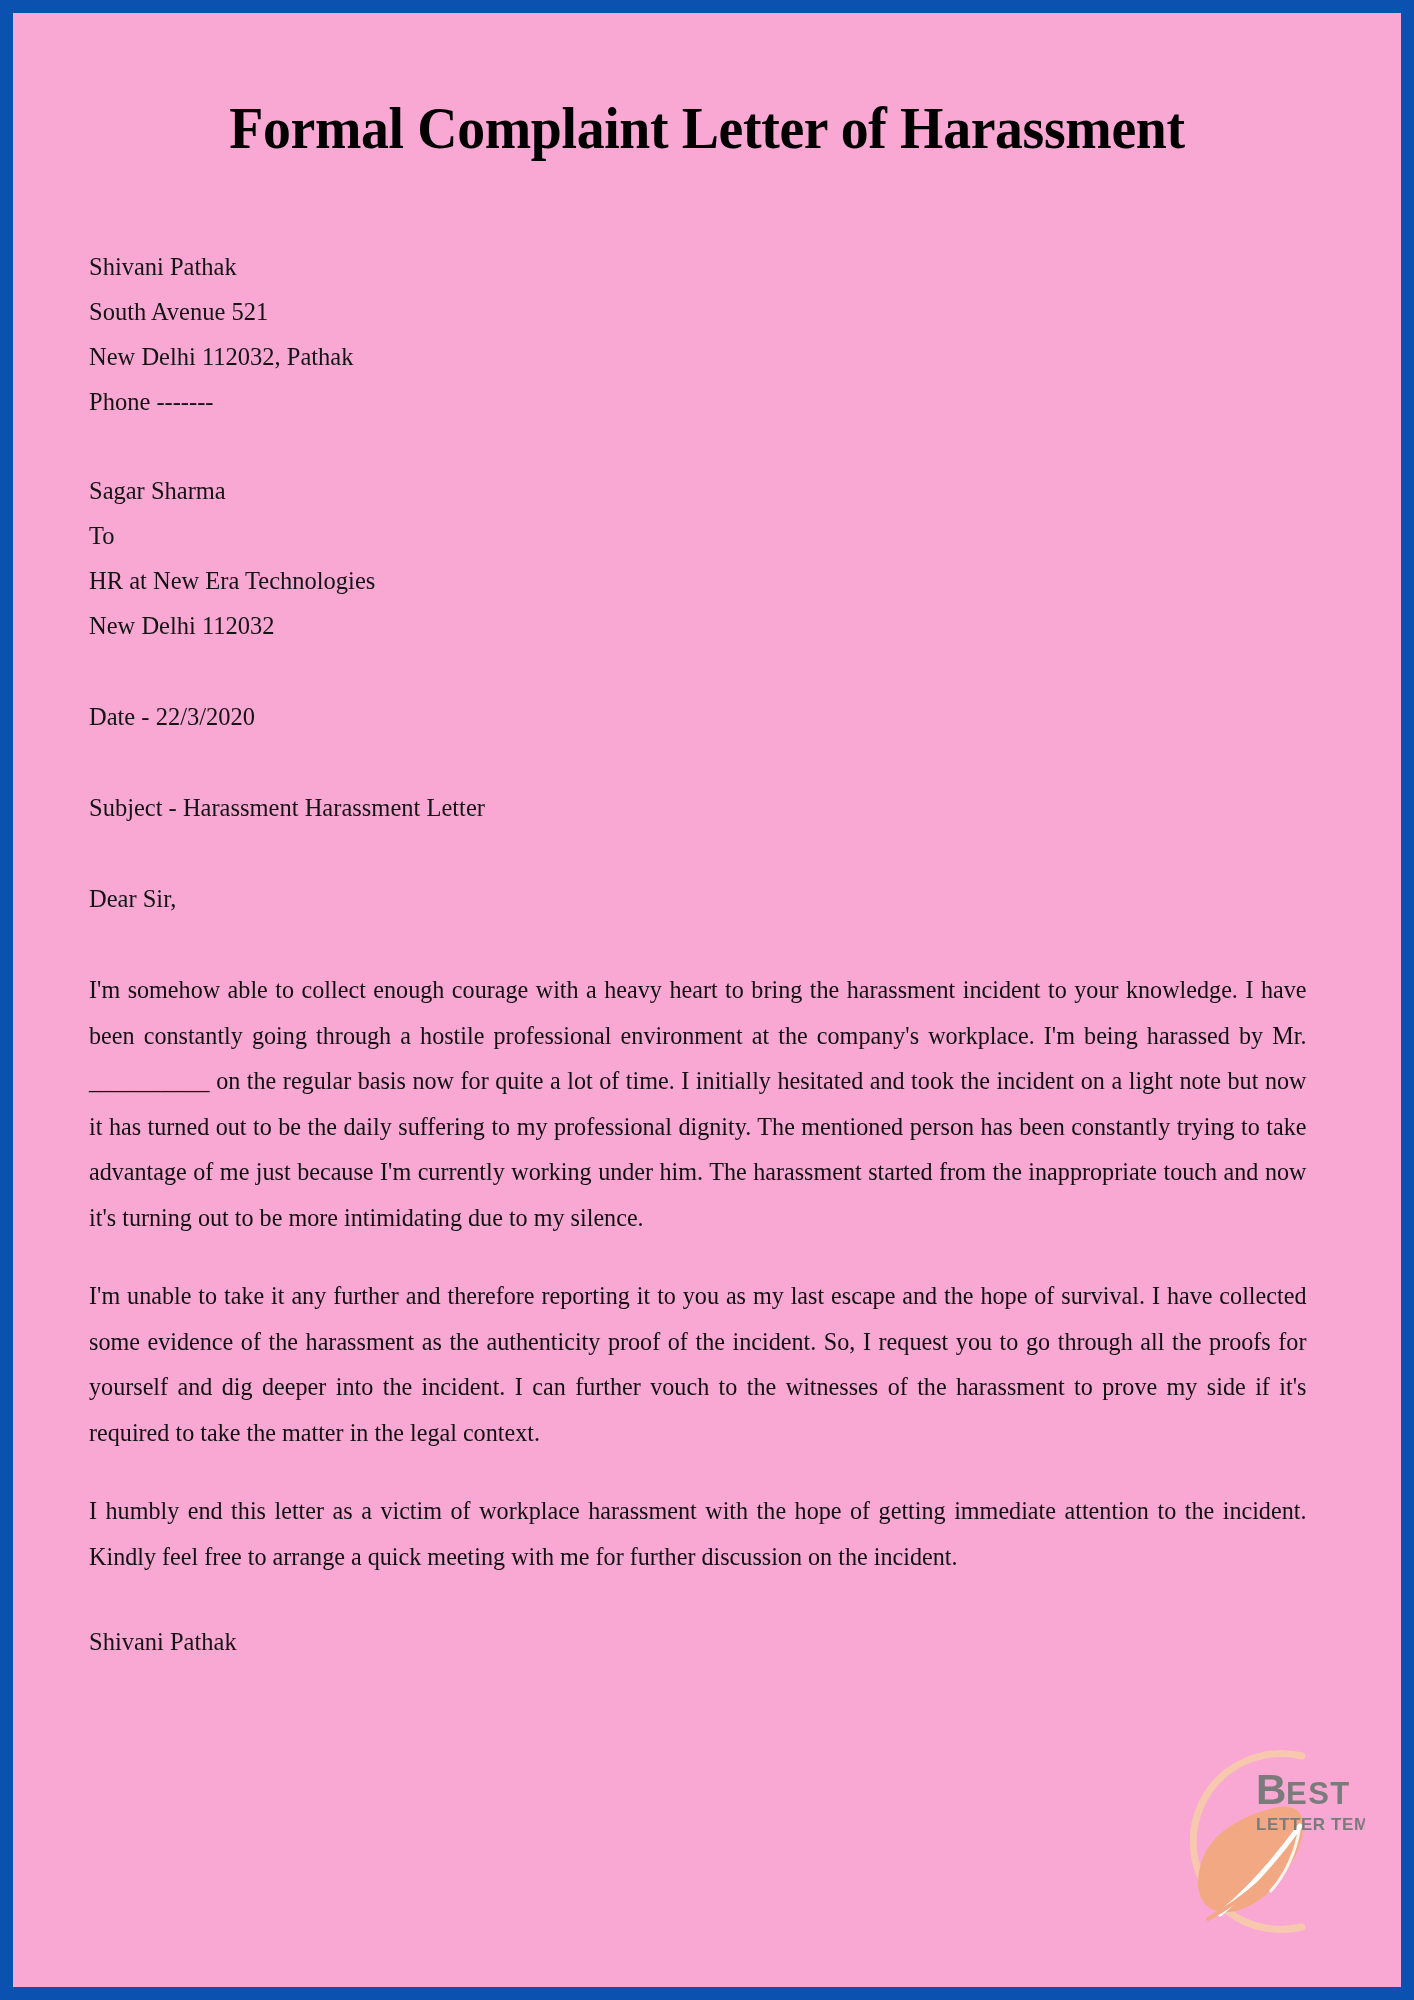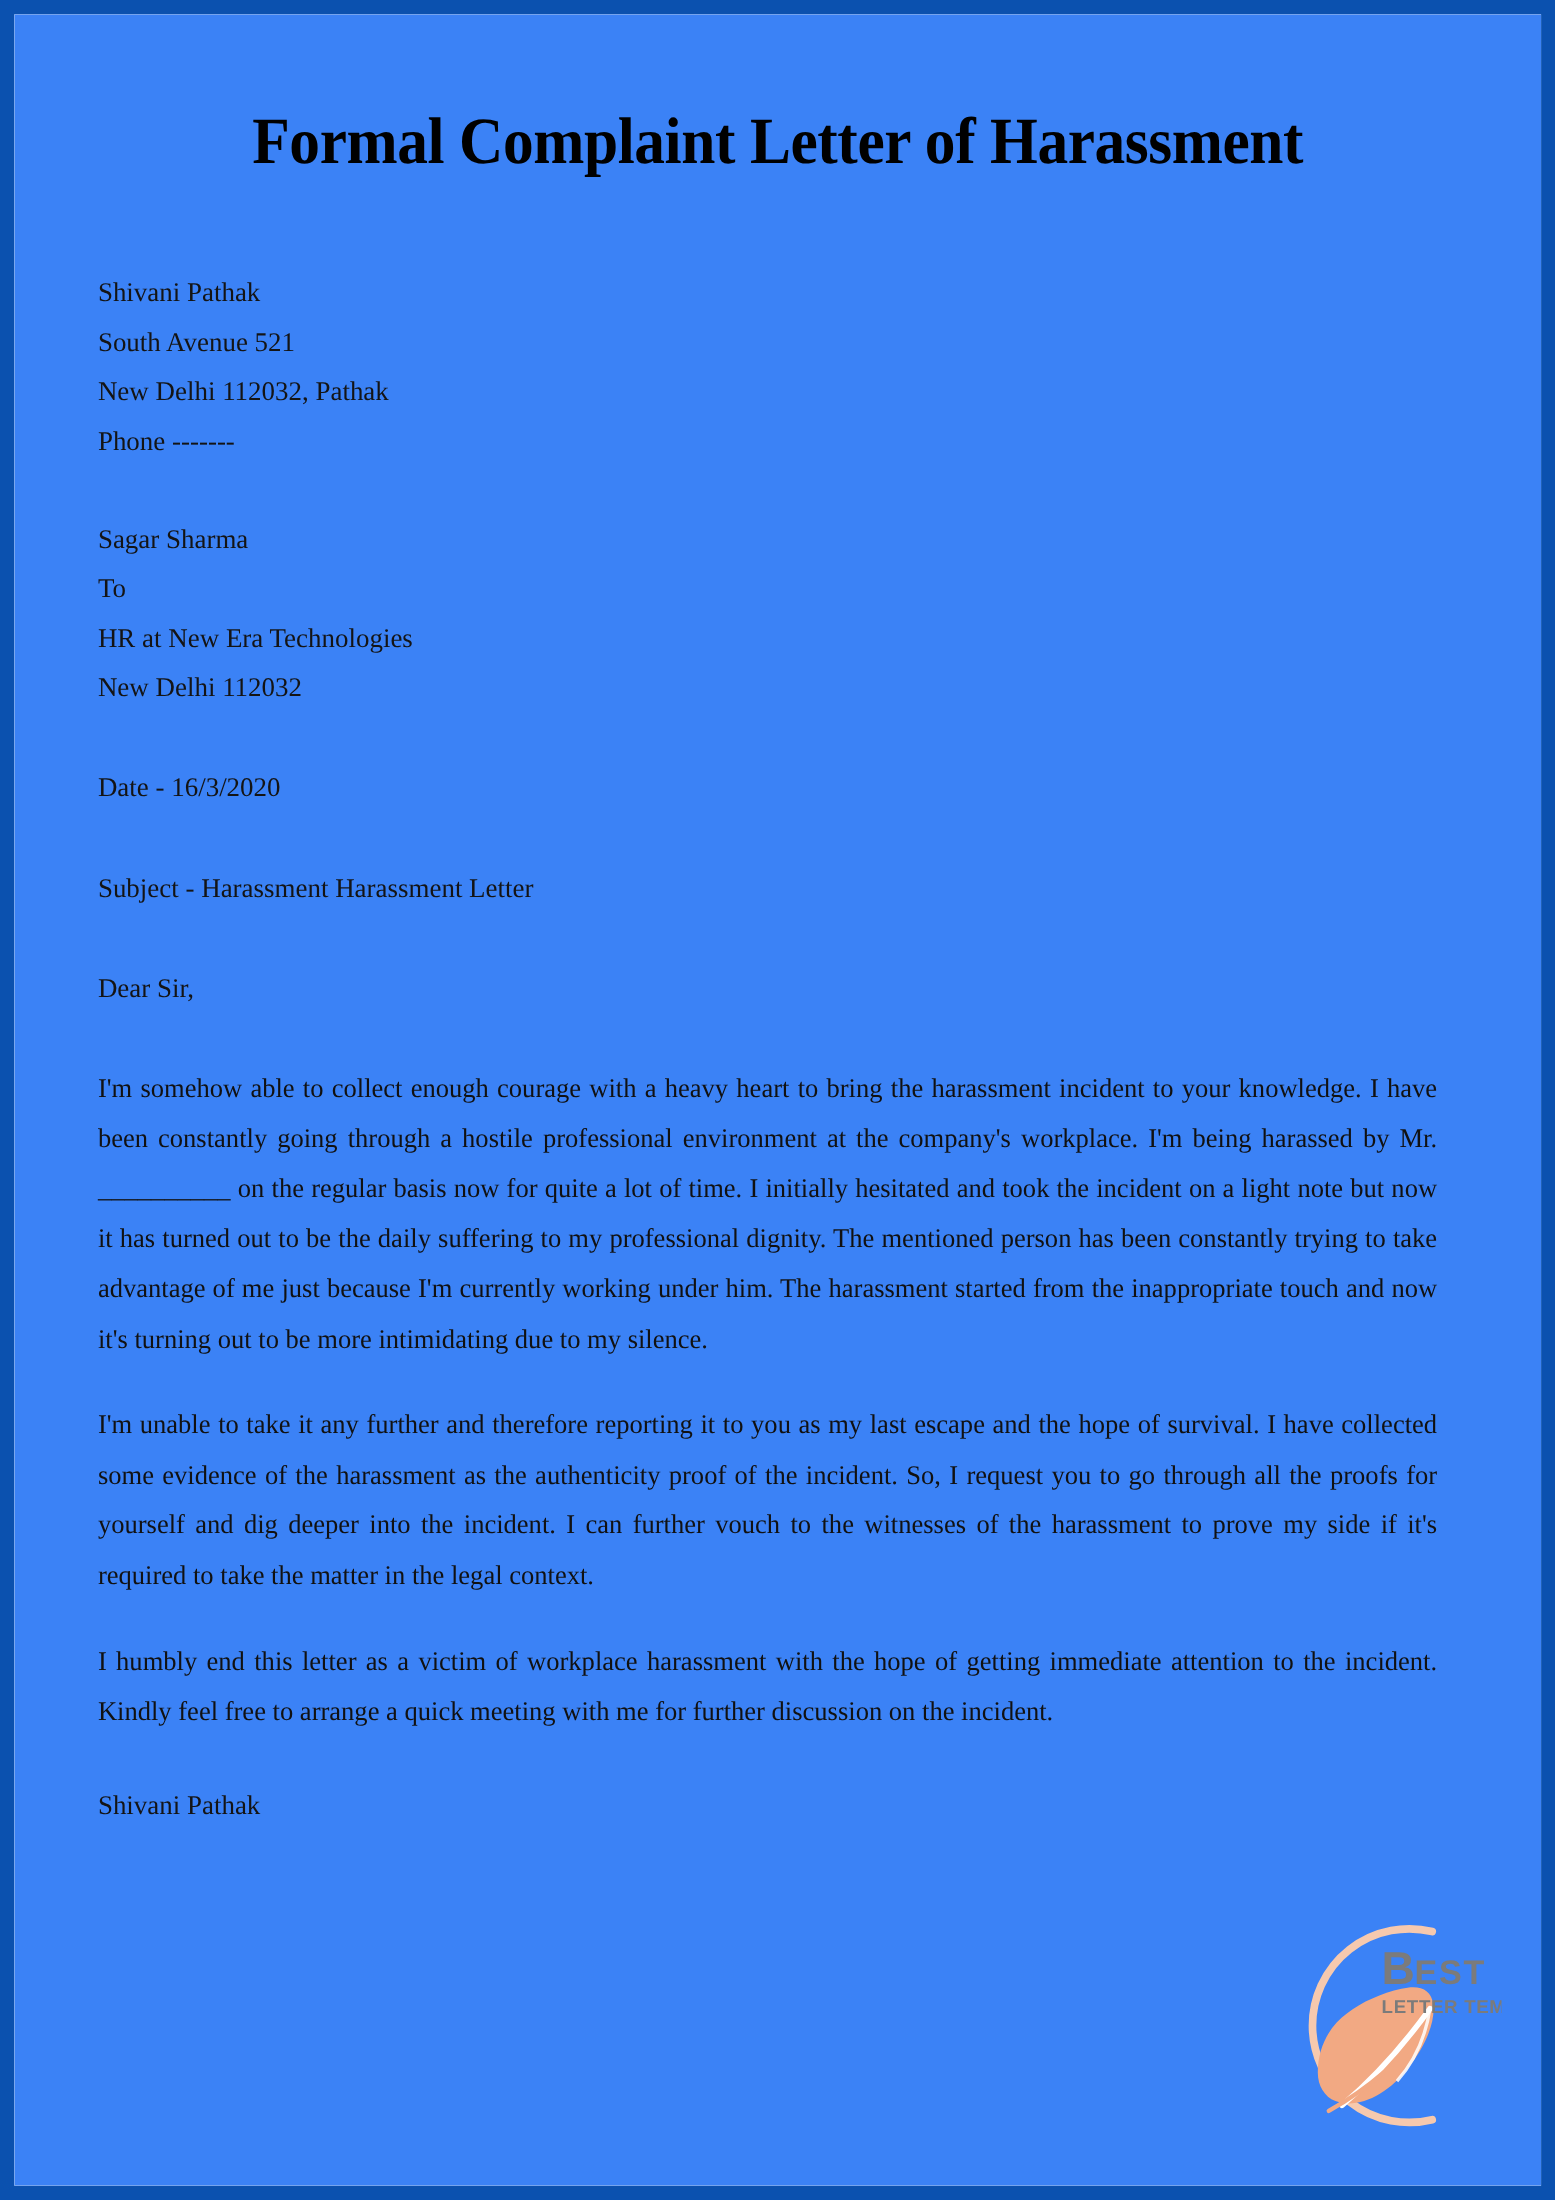--- a/index.html
+++ b/index.html
@@ -18,21 +18,21 @@
     box-sizing: border-box;
     width: 1414px;
     height: 2000px;
     background: #ffffff;
     border: 13px solid #0B51AF;
     overflow: hidden;
   }
   #sheet {
     position: absolute;
     inset: 0;
-    background: #3b82f6;
+    background: #f9a8d4;
     padding: 0 76px;
     box-sizing: border-box;
   }
 
   
   .doc-title {
     margin: 0;
     padding-top: 84px;
     font-family: "Liberation Serif", serif;
     font-weight: bold;
@@ -127,21 +127,21 @@
       <div class="block">
         <span class="line">Sagar Sharma</span>
         <span class="line">To</span>
         <span class="line">HR at New Era Technologies</span>
         <span class="line">New Delhi 112032</span>
       </div>
 
       <div class="gap-md"></div>
 
       <div class="block">
-        <span class="line">Date - 16/3/2020</span>
+        <span class="line">Date - 22/3/2020</span>
       </div>
 
       <div class="gap-md"></div>
 
       <div class="block">
         <span class="line">Subject - Harassment Harassment Letter</span>
       </div>
 
       <div class="gap-md"></div>
 

